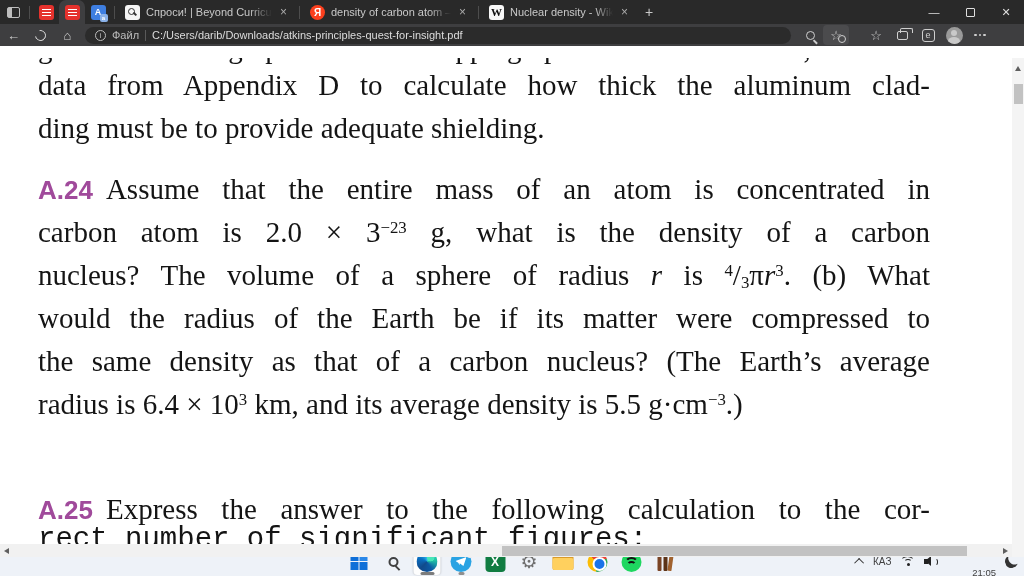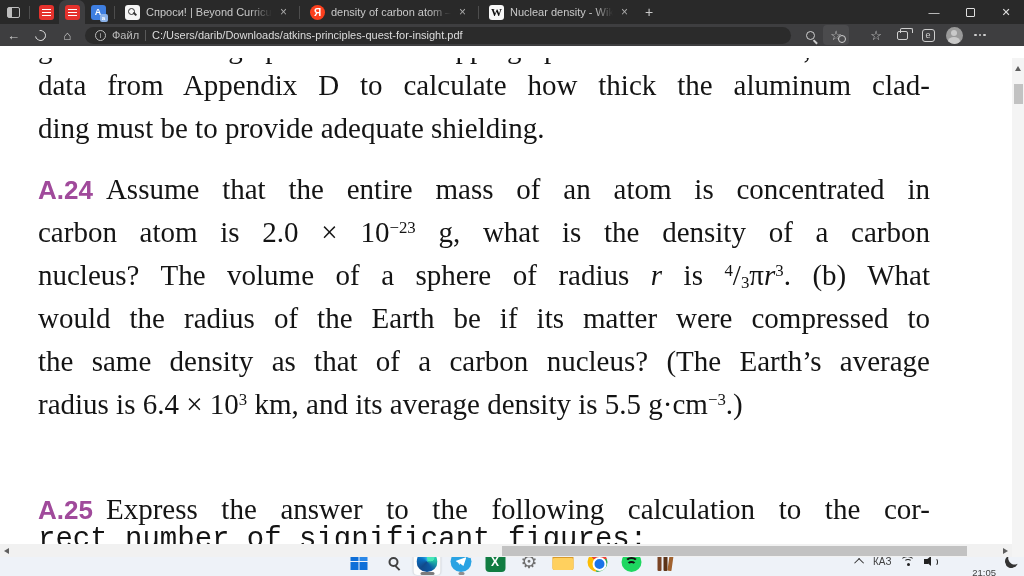--- a/index.html
+++ b/index.html
@@ -244,21 +244,21 @@
   <div class="pdfarea">
     <div class="para" style="top:-31px">
         <div class="tl jf"><span>given in the graph of the stopping power of aluminum, use the</span></div>
       </div>
     <div class="para" style="top:6px">
         <div class="tl jf"><span>data from Appendix D to calculate how thick the aluminum clad-</span></div>
         <div class="tl"><span>ding must be to provide adequate shielding.</span></div>
       </div>
     <div class="para" style="top:110px">
         <div class="tl jf"><span class="lbl">A.24</span><span>Assume that the entire mass of an atom is concentrated in</span></div>
-        <div class="tl jf"><span>carbon atom is 2.0 × 10</span><span class="sup">−23</span><span> g, what is the density of a carbon</span></div>
+        <div class="tl jf"><span>carbon atom is 2.0 × 3</span><span class="sup">−23</span><span> g, what is the density of a carbon</span></div>
         <div class="tl jf"><span>nucleus? The volume of a sphere of radius </span><span class="it">r</span><span> is </span><span class="sup">4</span><span>/</span><span class="sub">3</span><span>π</span><span class="it">r</span><span class="sup">3</span><span>. (b) What</span></div>
         <div class="tl jf"><span>would the radius of the Earth be if its matter were compressed to</span></div>
         <div class="tl jf"><span>the same density as that of a carbon nucleus? (The Earth’s average</span></div>
         <div class="tl"><span>radius is 6.4 × 10</span><span class="sup">3</span><span> km, and its average density is 5.5 g·cm</span><span class="sup">−3</span><span>.)</span></div>
       </div>
     <div class="para" style="top:430px">
         <div class="tl jf"><span class="lbl">A.25</span><span>Express the answer to the following calculation to the cor-</span></div>
       </div>
     <div class="clipbottom">
         <div class="tl"><span>rect number of significant figures:</span></div>

